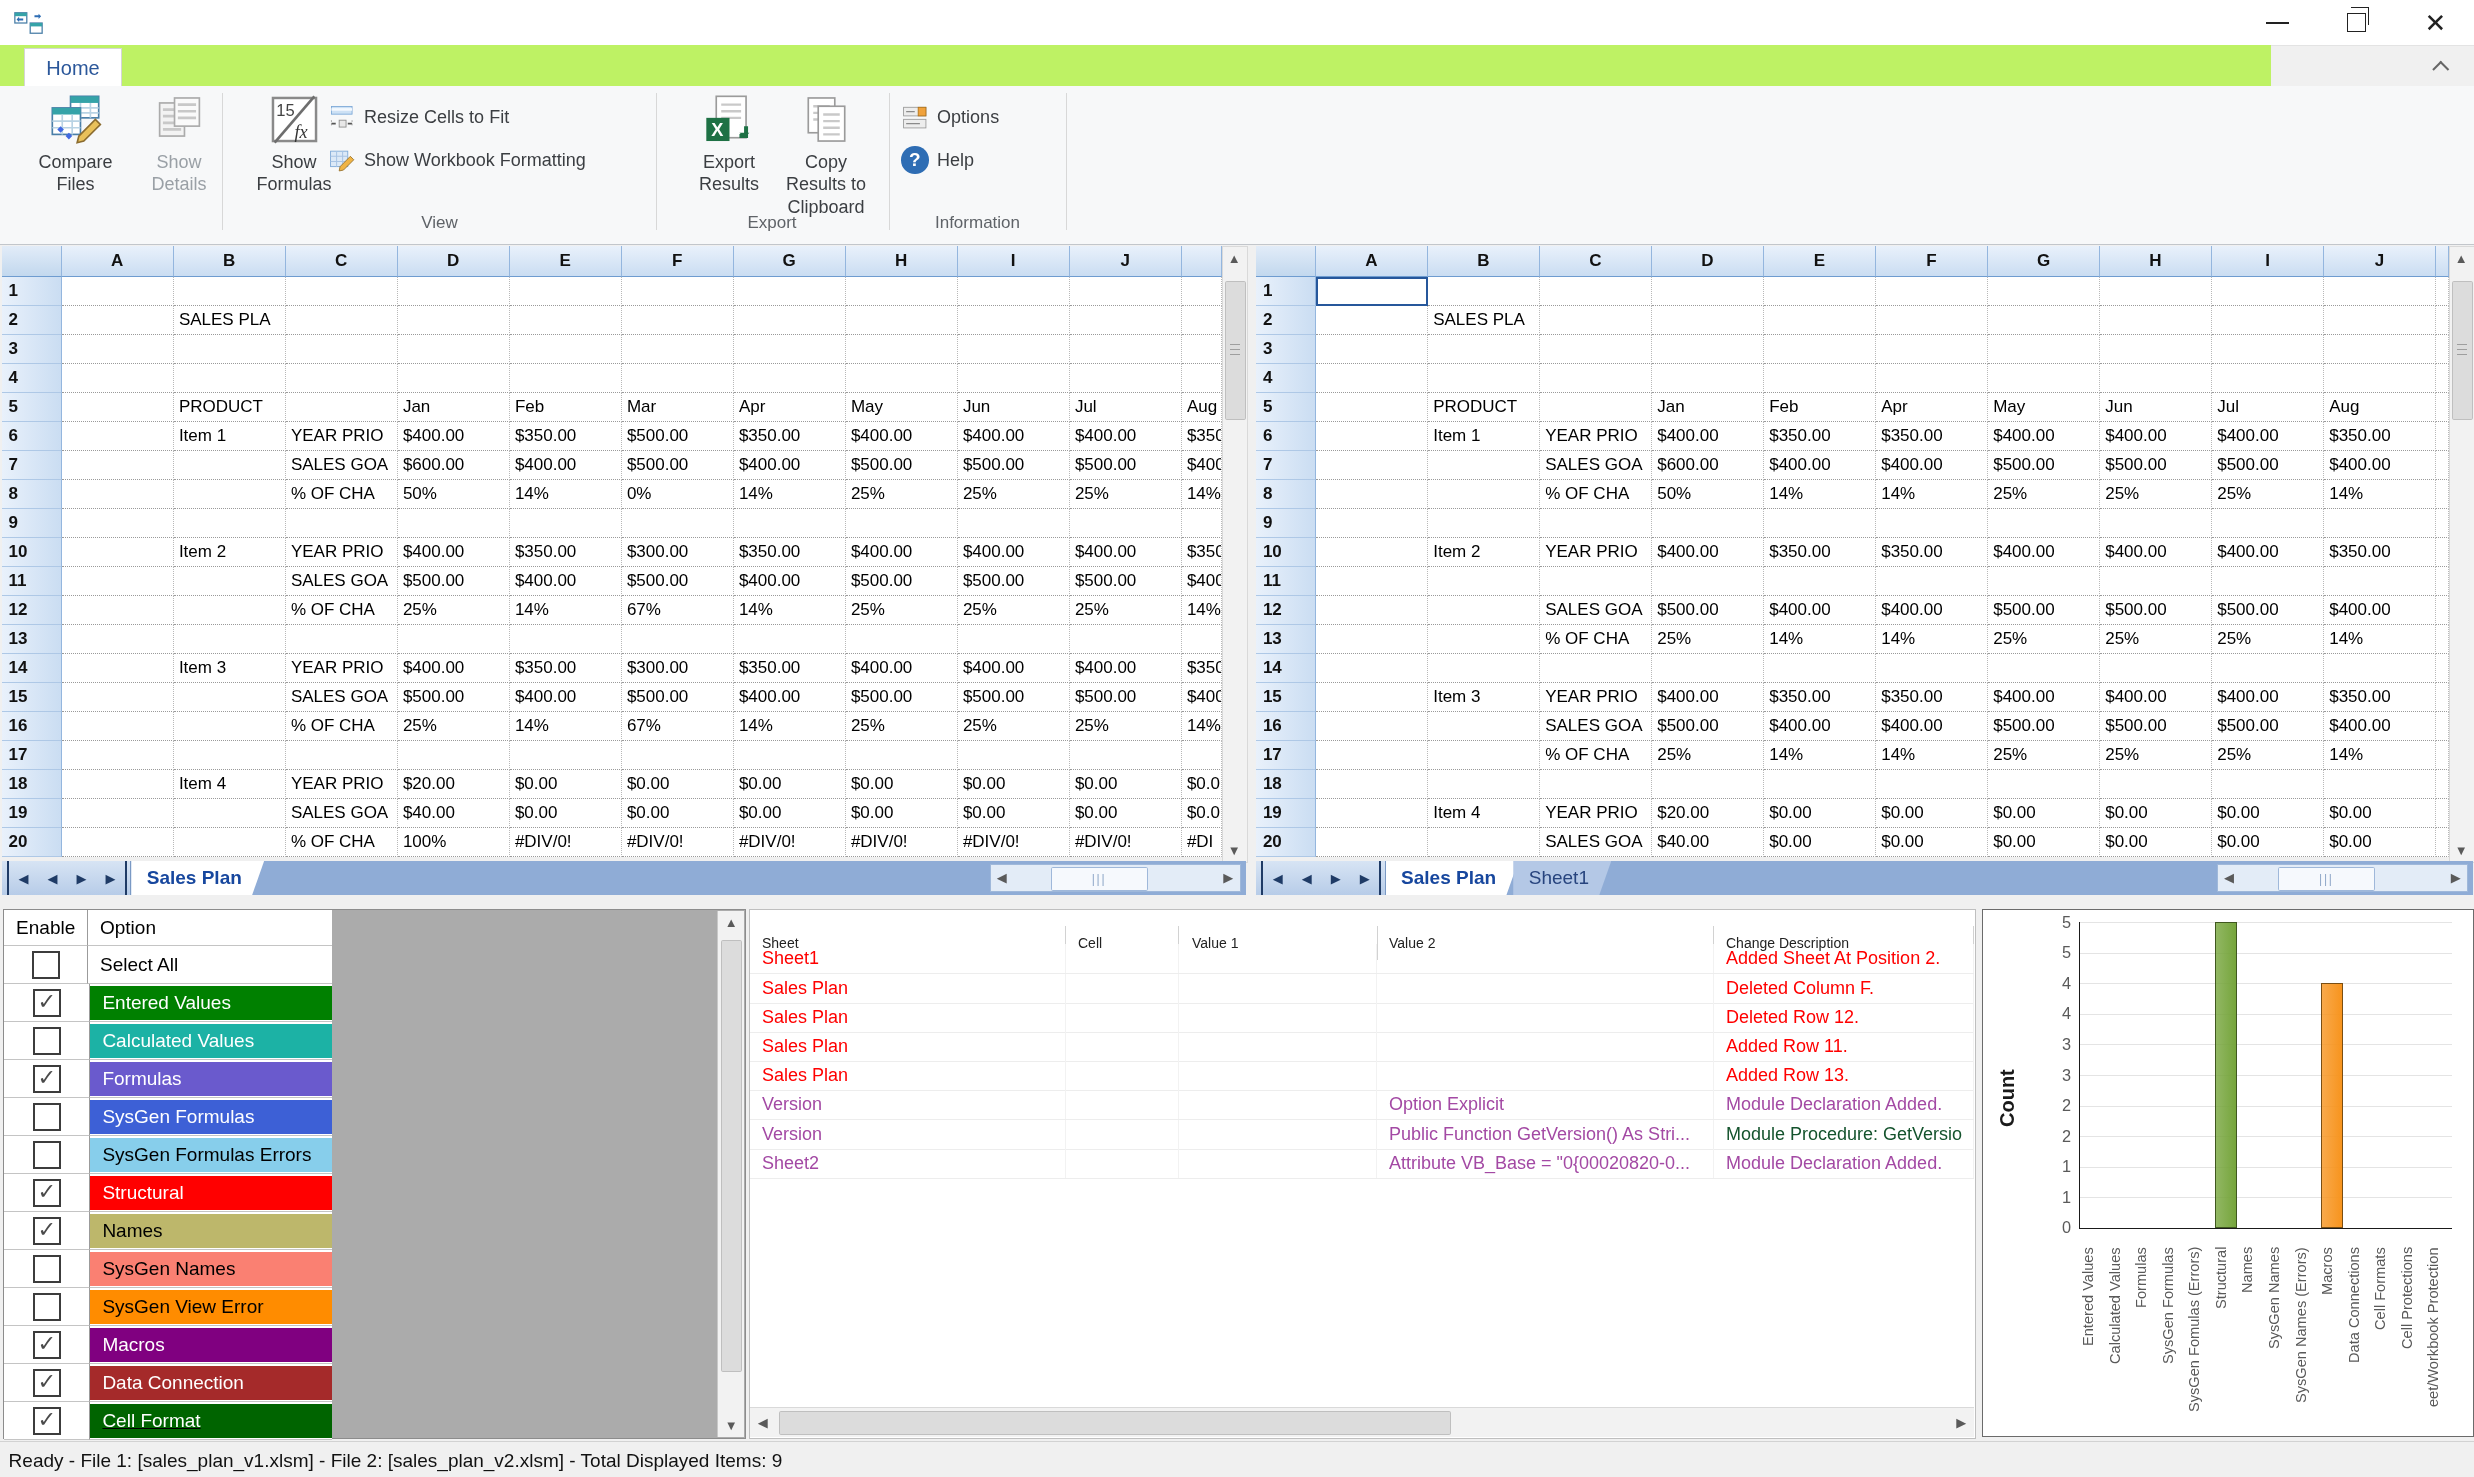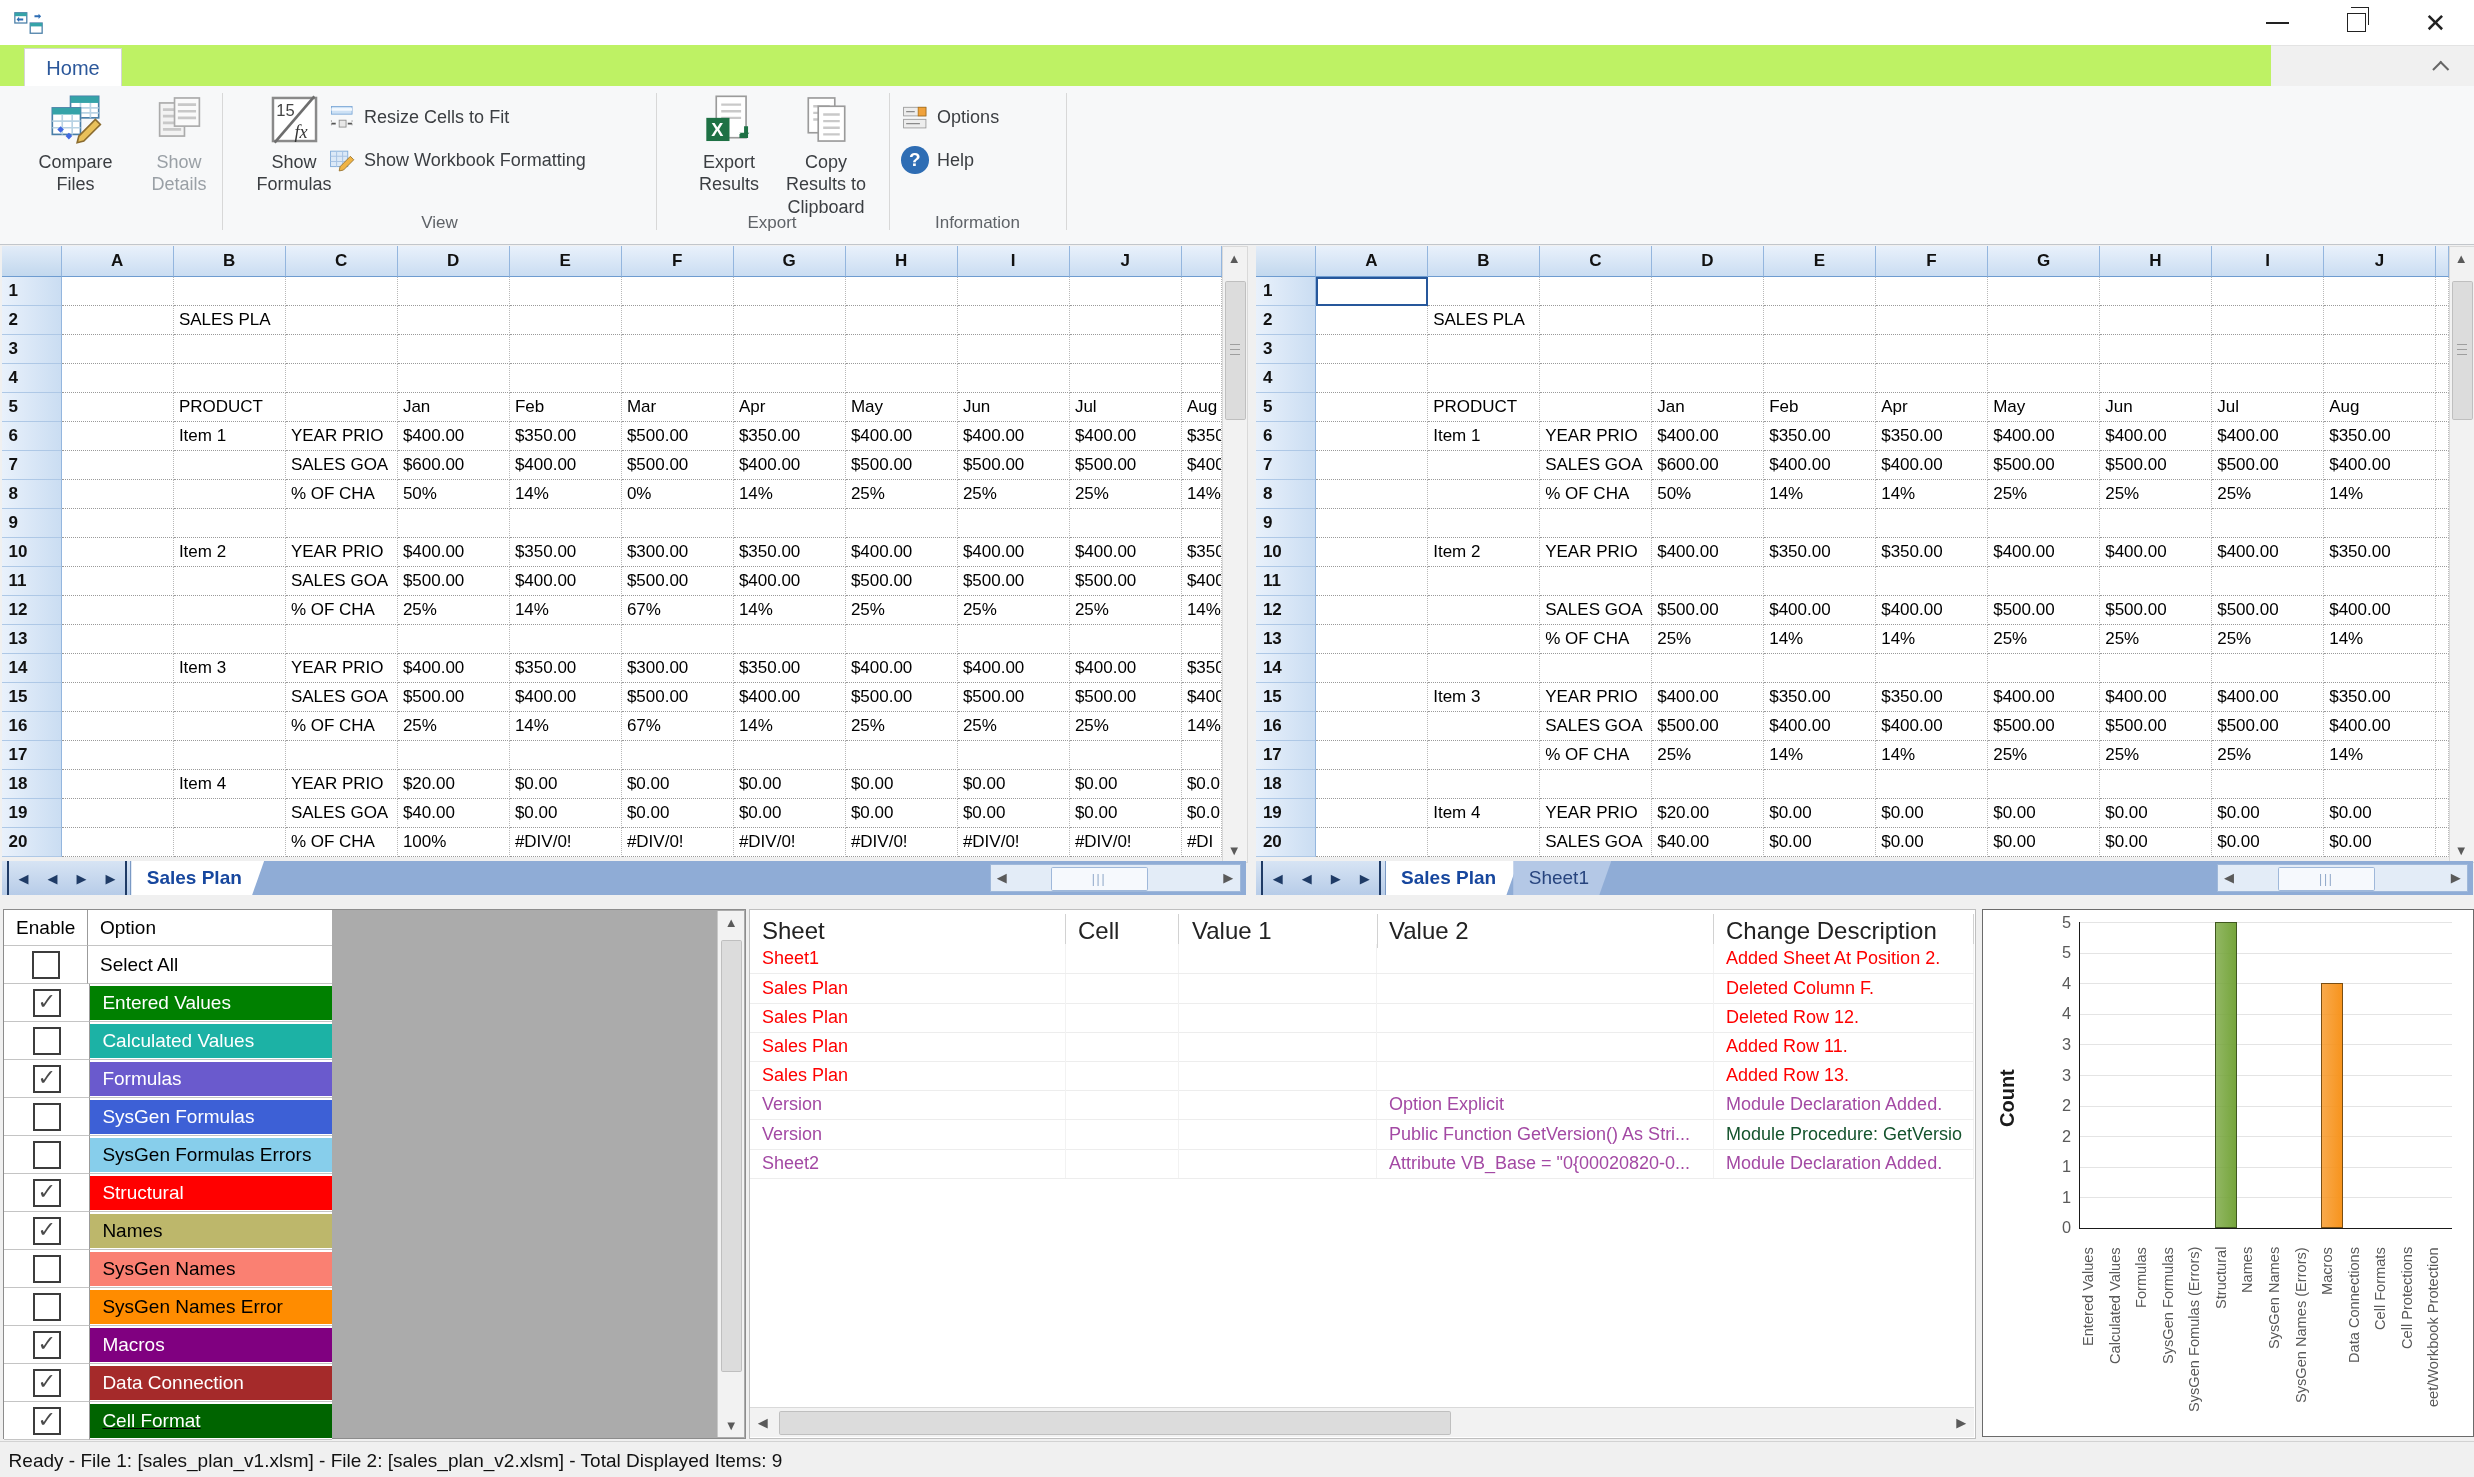--- a/index.html
+++ b/index.html
@@ -73,21 +73,21 @@
   .opt-cell-enable{width:86px;background:#FFFFFF;border-right:0.9px solid #9B9B9B;border-bottom:0.9px solid #C4C4C4;
                    display:flex;align-items:center;justify-content:center;}
   .opt-cell-option{width:242px;background:#FFFFFF;border-bottom:0.9px solid #C4C4C4;display:flex;align-items:center;
                    padding-left:12px;font-size:19px;}
   .opt-swatch{width:230px;height:34px;margin:0.9px 0 0.9px 0;display:flex;align-items:center;padding-left:12px;font-size:19px;}
   .cbx{width:24px;height:24px;background:#fff;border:2.6px solid #3C3C3C;display:flex;align-items:center;justify-content:center;
        font-size:22.3px;color:#4A4A4A;line-height:22.3px;}
   #options-vscroll{left:713px;top:0.9px;width:26px;height:526px;background:#F2F2F2;border-left:0.9px solid #C8C8C8;position:absolute;}
   
   #results-panel{left:749px;top:909px;width:1225px;height:528px;background:#FFFFFF;border:0.9px solid #BFBFBF;}
-  .res-hdr{position:absolute;top:4px;height:34px;display:flex;align-items:center;padding-left:12px;font-size:24px;color:#222;
+  .res-hdr{position:absolute;top:16px;height:34px;display:flex;align-items:center;padding-left:12px;font-size:14px;color:#222;
            border-right:0.9px solid #D2D2D2;box-sizing:border-box;}
   .res-row{position:absolute;height:29px;display:flex;align-items:stretch;border-bottom:0.9px solid #EDEDED;width:1224px;}
   .res-cell{display:flex;align-items:center;padding-left:12px;font-size:18px;white-space:nowrap;overflow:hidden;
             border-right:0.9px solid #F2F2F2;box-sizing:border-box;flex:0 0 auto;}
   #results-hscroll{position:absolute;left:0px;top:497px;width:1224px;height:29px;background:#F2F2F2;border-top:0.9px solid #D9D9D9;}
   
   #chart-panel{left:1982px;top:909px;width:490px;height:526px;background:#FFFFFF;border:1.7px solid #6B6B6B;}
   #plot{position:absolute;left:96px;top:12px;width:372px;height:306px;border-left:1.7px solid #1A1A1A;border-bottom:1.7px solid #1A1A1A;}
   .gridline{position:absolute;left:0;width:372px;height:0.9px;background:#E4E4E4;}
   .ytick{position:absolute;right:409px;width:34px;text-align:right;font-size:16.3px;color:#5A5A5A;}
@@ -880,21 +880,21 @@
         </div>
         <div class="opt-cell-option" style="padding: 0px;">
           <div class="opt-swatch" style="background: rgb(250, 128, 114); color: rgb(0, 0, 0);">SysGen Names</div>
         </div>
       </div>
       <div class="opt-row">
         <div class="opt-cell-enable">
           <div class="cbx"></div>
         </div>
         <div class="opt-cell-option" style="padding: 0px;">
-          <div class="opt-swatch" style="background: rgb(255, 140, 0); color: rgb(0, 0, 0);">SysGen Names Error</div>
+          <div class="opt-swatch" style="background: rgb(255, 140, 0); color: rgb(0, 0, 0);">SysGen View Error</div>
         </div>
       </div>
       <div class="opt-row">
         <div class="opt-cell-enable">
           <div class="cbx">✓</div>
         </div>
         <div class="opt-cell-option" style="padding: 0px;">
           <div class="opt-swatch" style="background: rgb(128, 0, 128); color: rgb(255, 255, 255);">Macros</div>
         </div>
       </div>

